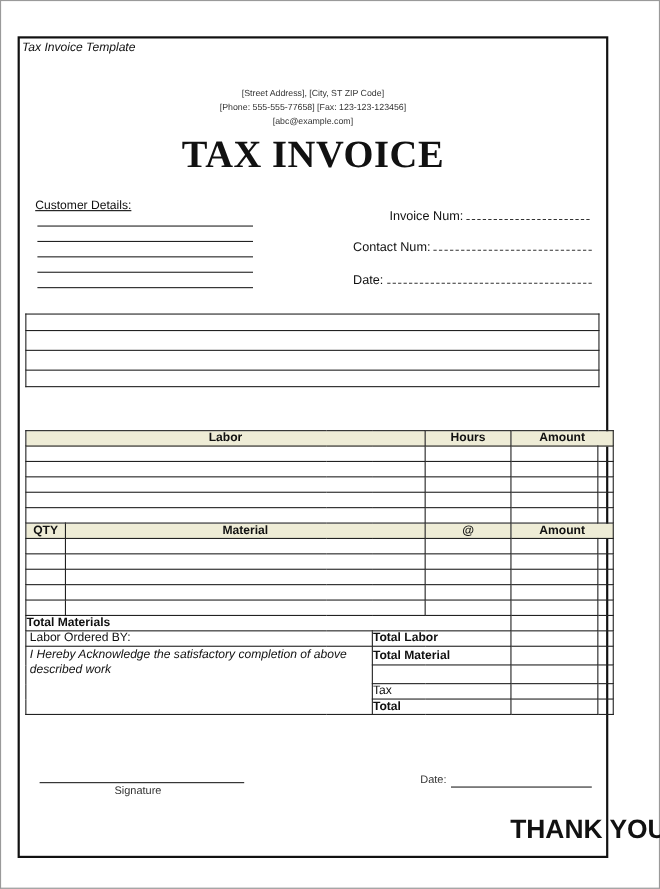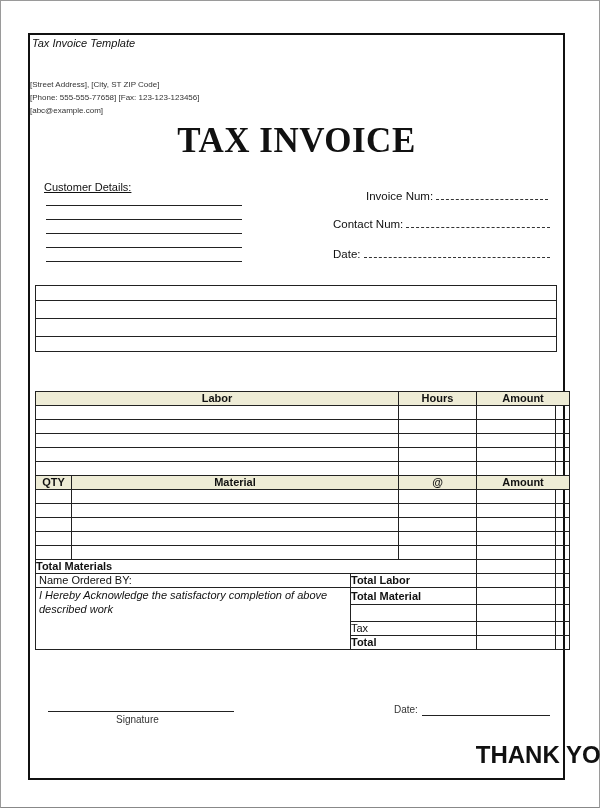--- a/index.html
+++ b/index.html
@@ -1,22 +1,22 @@
 <!DOCTYPE html>
 <html><head>
 <meta charset="utf-8">
 <style>
   html, body { margin:0; padding:0; }
   body { width:600px; height:808px; background:#ffffff; position:relative; overflow:hidden; font-family:"Liberation Sans", sans-serif; color:#111; }
   .page-frame { position:absolute; left:0; top:0; width:598px; height:806px; border:1px solid #9a9a9a; border-bottom:2px solid #888; }
-  .doc { position:absolute; left:28px; top:33px; width:533px; height:743px; border:2px solid #111; box-sizing:content-box; }
+  .doc { position:absolute; left:16px; top:33px; width:533px; height:743px; border:2px solid #111; box-sizing:content-box; }
   .abs { position:absolute; }
   .tmpl-label { left:2px; top:2px; font-size:11px; font-style:italic; }
   .company { left:0; width:533px; top:8px; text-align:center; font-family:"Liberation Serif", serif; font-weight:bold; font-size:27px; letter-spacing:0.3px; }
-  .addr { left:0; width:533px; text-align:left; font-size:8px; color:#333; }
+  .addr { left:0; width:533px; text-align:center; font-size:8px; color:#333; }
   .title { left:0; width:533px; top:86px; text-align:center; font-family:"Liberation Serif", serif; font-weight:bold; font-size:35px; letter-spacing:0.5px; }
   .cust-label { left:14px; top:146px; font-size:11px;text-decoration:underline; }
   .cust-line { left:16px; width:196px; height:0; border-top:1.5px solid #222; }
   .field { font-size:11.5px; white-space:nowrap; }
   .field .line { display:inline-block; border-bottom:1px dashed #333; height:10px; vertical-align:baseline; margin-left:3px; }
   table.grid { position:absolute; border-collapse:collapse; table-layout:fixed; }
   table.grid td { border:1.5px solid #222; padding:0; font-size:11px; height:13px; line-height:13px; }
   .hdr { background:#eeecd6; font-weight:bold; text-align:center; }
   .r { text-align:left; padding-right:3px !important; font-weight:bold; }
   .wob { font-size:11.5px; padding-left:3px !important; }
@@ -158,21 +158,21 @@
           <td></td>
           <td></td>
         </tr>
 
     <tr>
       <td class="r" colspan="5">Total Materials</td>
       <td></td>
           <td></td>
     </tr>
     <tr>
-      <td class="wob" colspan="3">Name Ordered BY:</td>
+      <td class="wob" colspan="3">Labor Ordered BY:</td>
       <td class="r" colspan="2">Total Labor</td>
       <td></td>
           <td></td>
     </tr>
     <tr>
       <td class="ack" colspan="3" rowspan="4">I Hereby Acknowledge the satisfactory completion of above described work</td>
       <td class="r" colspan="2" style="height:16px">Total Material</td>
       <td></td>
           <td></td>
     </tr>

